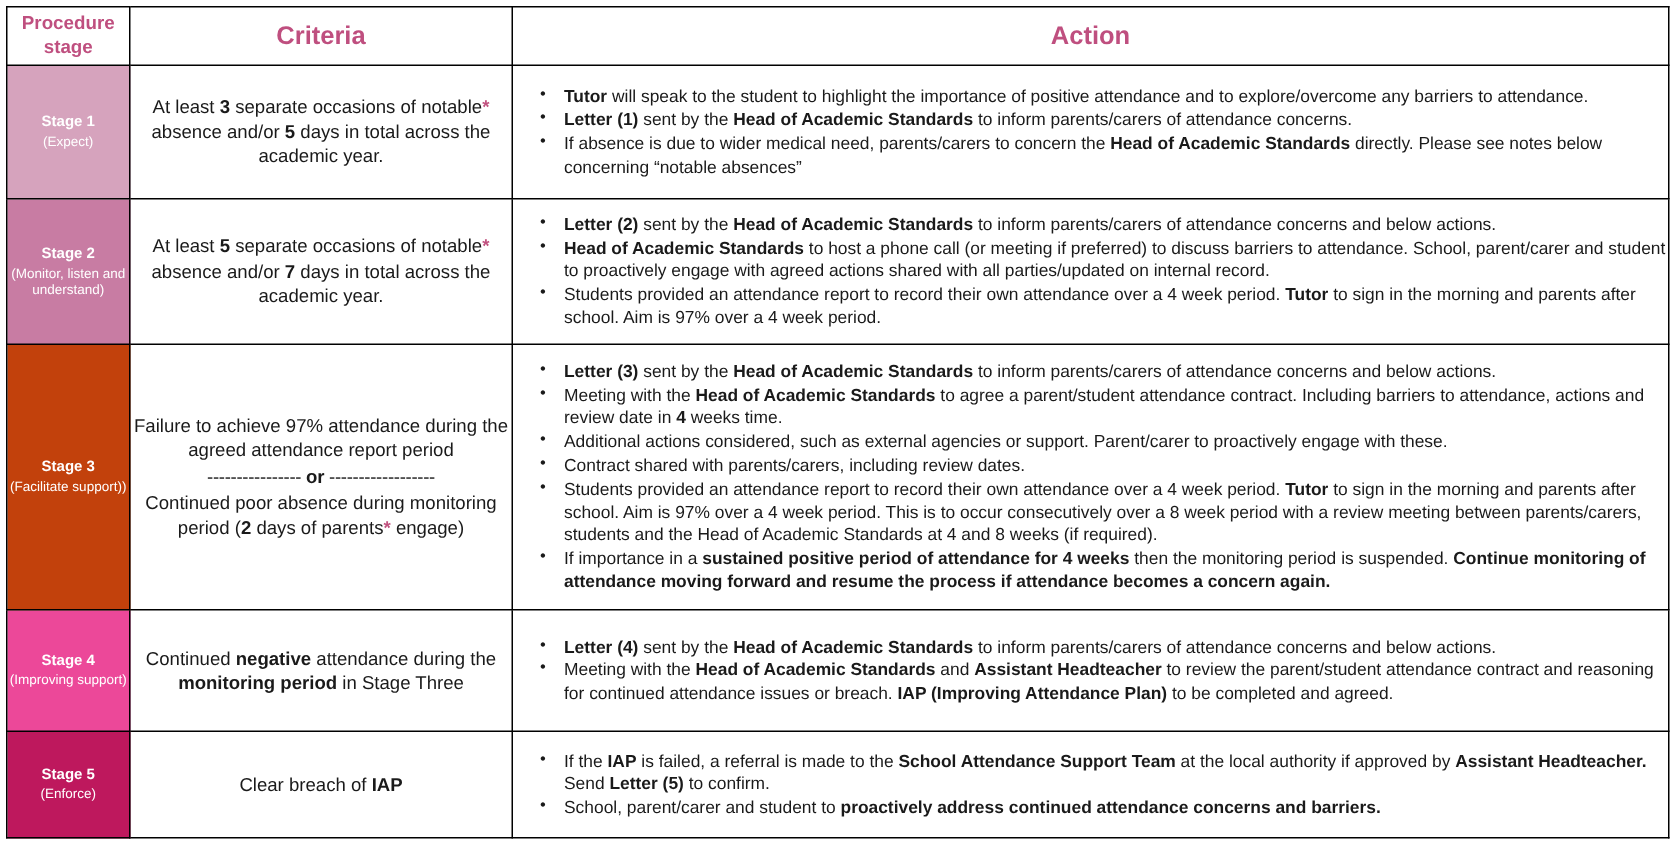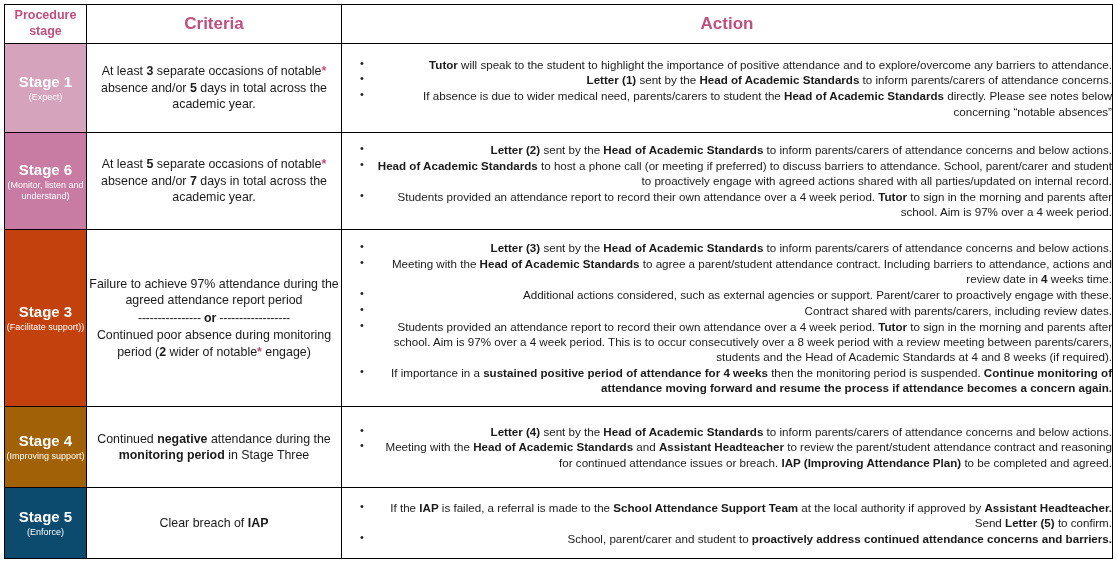--- a/index.html
+++ b/index.html
@@ -52,36 +52,36 @@
   .hdr .h-stage { font-size: 12.5px; }
 
   
   .stage {
     text-align: center;
     color: #ffffff;
     padding: 4px 3px;
   }
   .stage .s-title {
     font-weight: bold;
-    font-size: 15px;
+    font-size: 10px;
     line-height: 1.2;
     display: block;
   }
   .stage .s-sub {
     font-weight: normal;
     font-size: 9px;
     line-height: 1.22;
     display: block;
     margin-top: 1px;
   }
   .st1 { background: #d6a3bd; }
   .st2 { background: #c87ca3; }
   .st3 { background: #c2410c; }
-  .st4 { background: #a16207; }
-  .st5 { background: #0c4a6e; }
+  .st4 { background: #ec4899; }
+  .st5 { background: #be185d; }
 
   
   .crit {
     text-align: center;
     font-size: 12.4px;
     line-height: 1.33;
     color: #1a1a1a;
     padding: 8px 11px;
   }
   .crit b { font-weight: bold; }
@@ -103,21 +103,20 @@
   }
   .act ul {
     margin: 0;
     padding-left: 34px;
     list-style: none;
   }
   .act li {
     position: relative;
     margin: 0 0 0.5px 0;
     padding-left: 0;
-    text-align: right;
   }
   .act li:before {
     content: "\2022";
     position: absolute;
     left: -16px;
     top: -1px;
     font-size: 11px;
   }
   .act b { font-weight: bold; }
 
@@ -149,47 +148,47 @@
       <tr class="r1">
         <td class="stage st1">
           <span class="s-title">Stage 1</span>
           <span class="s-sub">(Expect)</span>
         </td>
         <td class="crit"><span><span>At least </span><b>3</b><span> separate occasions of notable</span><b class="star">*</b><span> absence and/or </span><b>5</b><span> days in total across the academic year.</span></span></td>
         <td class="act">
           <ul>
               <li><b>Tutor</b><span> will speak to the student to highlight the importance of positive attendance and to explore/overcome any barriers to attendance.</span></li>
               <li><b>Letter (1)</b><span> sent by the </span><b>Head of Academic Standards</b><span> to inform parents/carers of attendance concerns.</span></li>
-              <li><span>If absence is due to wider medical need, parents/carers to student the </span><b>Head of Academic Standards</b><span> directly. Please see notes below concerning “notable absences”</span></li>
+              <li><span>If absence is due to wider medical need, parents/carers to concern the </span><b>Head of Academic Standards</b><span> directly. Please see notes below concerning “notable absences”</span></li>
             </ul>
         </td>
       </tr>
       <tr class="r2">
         <td class="stage st2">
-          <span class="s-title">Stage 6</span>
+          <span class="s-title">Stage 2</span>
           <span class="s-sub">(Monitor, listen and understand)</span>
         </td>
         <td class="crit"><span><span>At least </span><b>5</b><span> separate occasions of notable</span><b class="star">*</b><span> absence and/or </span><b>7</b><span> days in total across the academic year.</span></span></td>
         <td class="act">
           <ul>
               <li><b>Letter (2)</b><span> sent by the </span><b>Head of Academic Standards</b><span> to inform parents/carers of attendance concerns and below actions.</span></li>
               <li><b>Head of Academic Standards</b><span> to host a phone call (or meeting if preferred)  to discuss barriers to attendance. School, parent/carer and student to proactively engage with agreed actions shared with all parties/updated on internal record.</span></li>
               <li><span>Students provided an attendance report to record their own attendance over a 4 week period. </span><b>Tutor</b><span> to sign in the morning and parents after school. Aim is 97% over a 4 week period.</span></li>
             </ul>
         </td>
       </tr>
       <tr class="r3">
         <td class="stage st3">
           <span class="s-title">Stage 3</span>
           <span class="s-sub">(Facilitate support))</span>
         </td>
         <td class="crit">
           <span>Failure to achieve 97% attendance during the agreed attendance report period</span>
           <span class="or-line"><span>----------------</span> <span class="or-word">or</span> <span>------------------</span></span>
-          <span><span>Continued poor absence during monitoring period (</span><b>2</b><span> wider of notable</span><b class="star">*</b><span> engage)</span></span>
+          <span><span>Continued poor absence during monitoring period (</span><b>2</b><span> days of parents</span><b class="star">*</b><span> engage)</span></span>
         </td>
         <td class="act">
           <ul>
               <li><b>Letter (3)</b><span> sent by the </span><b>Head of Academic Standards</b><span> to inform parents/carers of attendance concerns and below actions.</span></li>
               <li><span>Meeting with the </span><b>Head of Academic Standards</b><span> to agree a parent/student attendance contract. Including barriers to attendance, actions and review date in </span><b>4</b><span> weeks time.</span></li>
               <li><span>Additional actions considered, such as external agencies or support. Parent/carer to proactively engage with these.</span></li>
               <li><span>Contract shared with parents/carers, including review dates.</span></li>
               <li><span>Students provided an attendance report to record their own attendance over a 4 week period. </span><b>Tutor</b><span> to sign in the morning and parents after school. Aim is 97% over a 4 week period. This is to occur consecutively over a 8 week period with a review meeting between parents/carers, students and the Head of Academic Standards at 4 and 8 weeks (if required).</span></li>
               <li><span>If importance in a </span><b>sustained positive period of attendance for 4 weeks</b><span> then the monitoring period is suspended. </span><b>Continue monitoring of attendance moving forward and resume the process if attendance becomes a concern again.</b></li>
             </ul>

